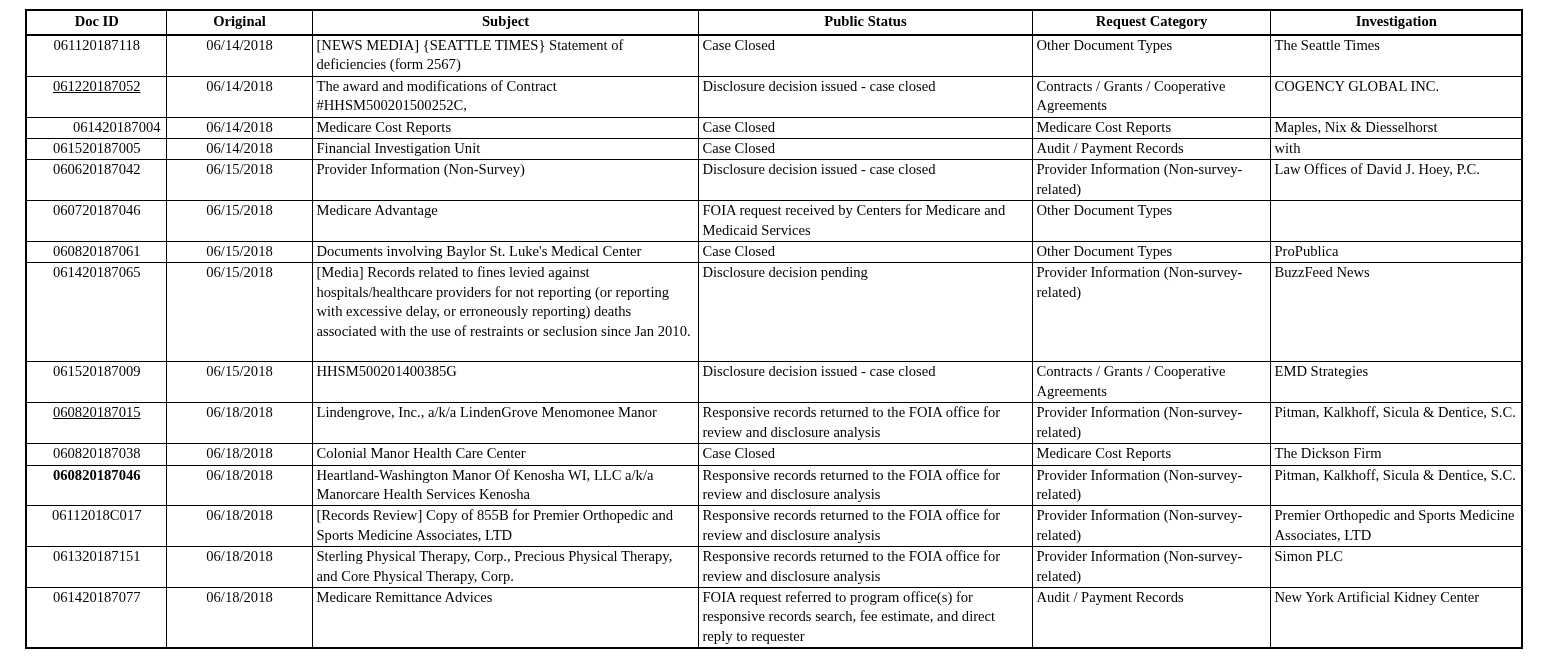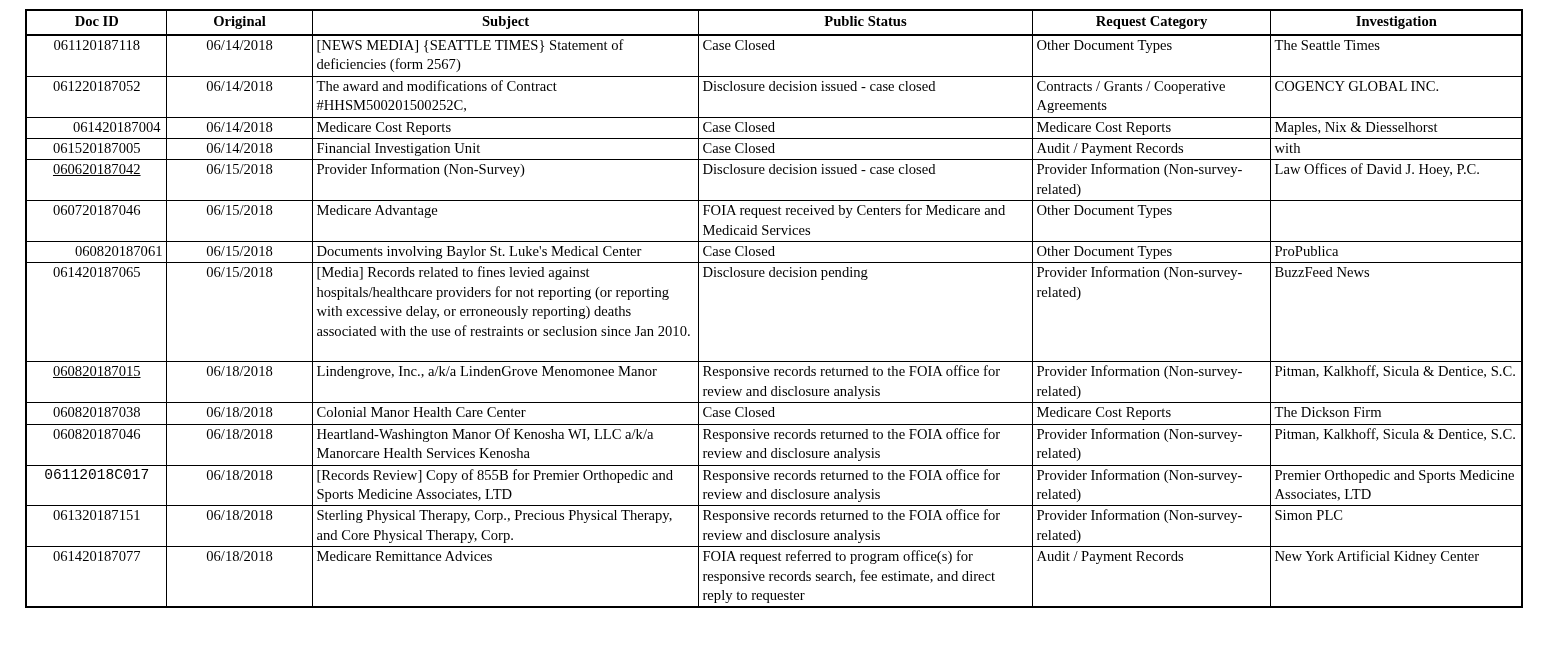--- a/index.html
+++ b/index.html
@@ -101,21 +101,21 @@
       <tbody id="tbody">
           <tr>
             <td class="center" style="height: 38.8px;">061120187118</td>
             <td class="center">06/14/2018</td>
             <td>[NEWS MEDIA] {SEATTLE TIMES} Statement of deficiencies (form 2567)</td>
             <td>Case Closed</td>
             <td>Other Document Types</td>
             <td>The Seattle Times</td>
           </tr>
           <tr>
-            <td class="center" style="height: 38.8px;">061220187052</td>
+            <td class="center" style="height: 38.8px; text-decoration: underline;">061220187052</td>
             <td class="center">06/14/2018</td>
             <td>The award and modifications of Contract #HHSM500201500252C,</td>
             <td>Disclosure decision issued - case closed</td>
             <td>Contracts / Grants / Cooperative Agreements</td>
             <td>COGENCY GLOBAL INC.</td>
           </tr>
           <tr>
             <td class="center" style="height: 19.4px; padding-left: 44px;">061420187004</td>
             <td class="center">06/14/2018</td>
             <td>Medicare Cost Reports</td>
@@ -125,77 +125,85 @@
           </tr>
           <tr>
             <td class="center" style="height: 19.4px;">061520187005</td>
             <td class="center">06/14/2018</td>
             <td>Financial Investigation Unit</td>
             <td>Case Closed</td>
             <td>Audit / Payment Records</td>
             <td>with</td>
           </tr>
           <tr>
-            <td class="center" style="height: 38.8px; text-decoration: underline;">060620187042</td>
+            <td class="center" style="height: 38.8px;">060620187042</td>
             <td class="center">06/15/2018</td>
             <td>Provider Information (Non-Survey)</td>
             <td>Disclosure decision issued - case closed</td>
             <td>Provider Information (Non-survey-related)</td>
             <td>Law Offices of David J. Hoey, P.C.</td>
           </tr>
           <tr>
             <td class="center" style="height: 38.8px; margin-top: 36px;">060720187046</td>
             <td class="center">06/15/2018</td>
             <td>Medicare Advantage</td>
             <td>FOIA request received by Centers for Medicare and Medicaid Services</td>
             <td>Other Document Types</td>
             <td></td>
           </tr>
           <tr>
-            <td class="center" style="height: 19.4px; text-align: right;">060820187061</td>
+            <td class="center" style="height: 19.4px;">060820187061</td>
             <td class="center">06/15/2018</td>
             <td>Documents involving Baylor St. Luke's Medical Center</td>
             <td>Case Closed</td>
             <td>Other Document Types</td>
             <td>ProPublica</td>
           </tr>
           <tr>
             <td class="center" style="height: 97px;">061420187065</td>
             <td class="center">06/15/2018</td>
             <td>[Media] Records related to fines levied against hospitals/healthcare providers for not reporting (or reporting with excessive delay, or erroneously reporting) deaths associated with the use of restraints or seclusion since Jan 2010.</td>
             <td>Disclosure decision pending</td>
             <td>Provider Information (Non-survey-related)</td>
             <td>BuzzFeed News</td>
           </tr>
           <tr>
+            <td class="center" style="height: 38.8px;">061520187009</td>
+            <td class="center">06/15/2018</td>
+            <td>HHSM500201400385G</td>
+            <td>Disclosure decision issued - case closed</td>
+            <td>Contracts / Grants / Cooperative Agreements</td>
+            <td>EMD Strategies</td>
+          </tr>
+          <tr>
             <td class="center" style="height: 38.8px; text-decoration: underline;">060820187015</td>
             <td class="center">06/18/2018</td>
             <td>Lindengrove, Inc., a/k/a LindenGrove Menomonee Manor</td>
             <td>Responsive records returned to the FOIA office for review and disclosure analysis</td>
             <td>Provider Information (Non-survey-related)</td>
             <td>Pitman, Kalkhoff, Sicula &amp; Dentice, S.C.</td>
           </tr>
           <tr>
             <td class="center" style="height: 19.4px;">060820187038</td>
             <td class="center">06/18/2018</td>
             <td>Colonial Manor Health Care Center</td>
             <td>Case Closed</td>
             <td>Medicare Cost Reports</td>
             <td>The Dickson Firm</td>
           </tr>
           <tr>
-            <td class="center" style="height: 38.8px;">060820187046</td>
+            <td class="center" style="height: 38.8px; font-weight: bold;">060820187046</td>
             <td class="center">06/18/2018</td>
             <td>Heartland-Washington Manor Of Kenosha WI, LLC a/k/a Manorcare Health Services Kenosha</td>
             <td>Responsive records returned to the FOIA office for review and disclosure analysis</td>
             <td>Provider Information (Non-survey-related)</td>
             <td>Pitman, Kalkhoff, Sicula &amp; Dentice, S.C.</td>
           </tr>
           <tr>
-            <td class="center" style="height: 38.8px; font-family: Liberation Mono, monospace;">06112018C017</td>
+            <td class="center" style="height: 38.8px;">06112018C017</td>
             <td class="center">06/18/2018</td>
             <td>[Records Review] Copy of 855B for Premier Orthopedic and Sports Medicine Associates, LTD</td>
             <td>Responsive records returned to the FOIA office for review and disclosure analysis</td>
             <td>Provider Information (Non-survey-related)</td>
             <td>Premier Orthopedic and Sports Medicine Associates, LTD</td>
           </tr>
           <tr>
             <td class="center" style="height: 38.8px;">061320187151</td>
             <td class="center">06/18/2018</td>
             <td>Sterling Physical Therapy, Corp., Precious Physical Therapy, and Core Physical Therapy, Corp.</td>

